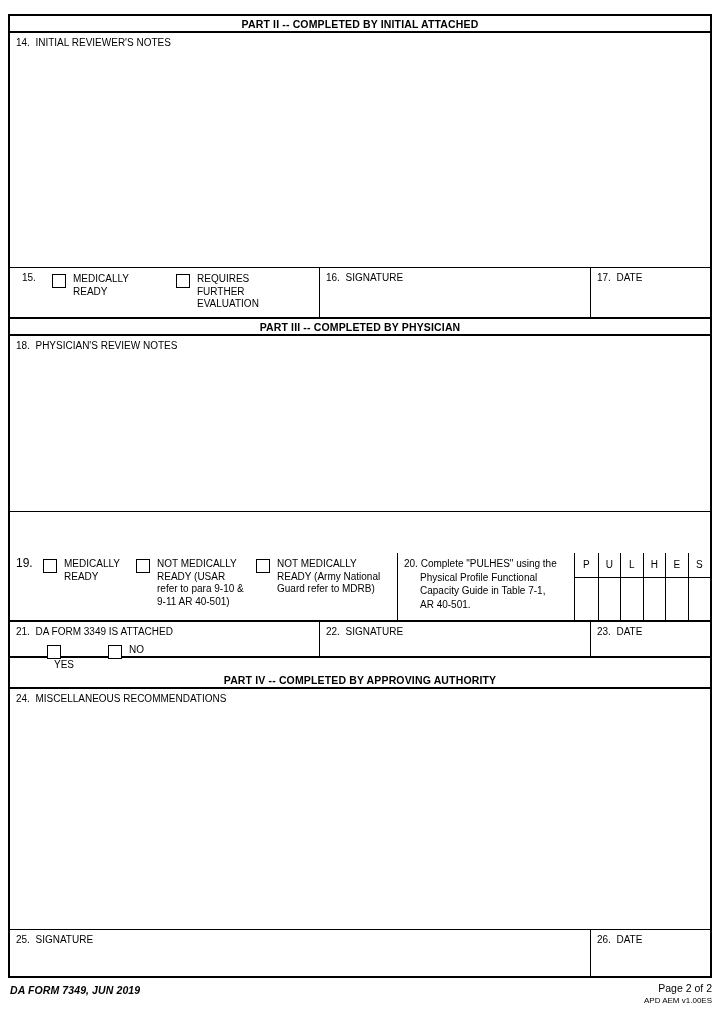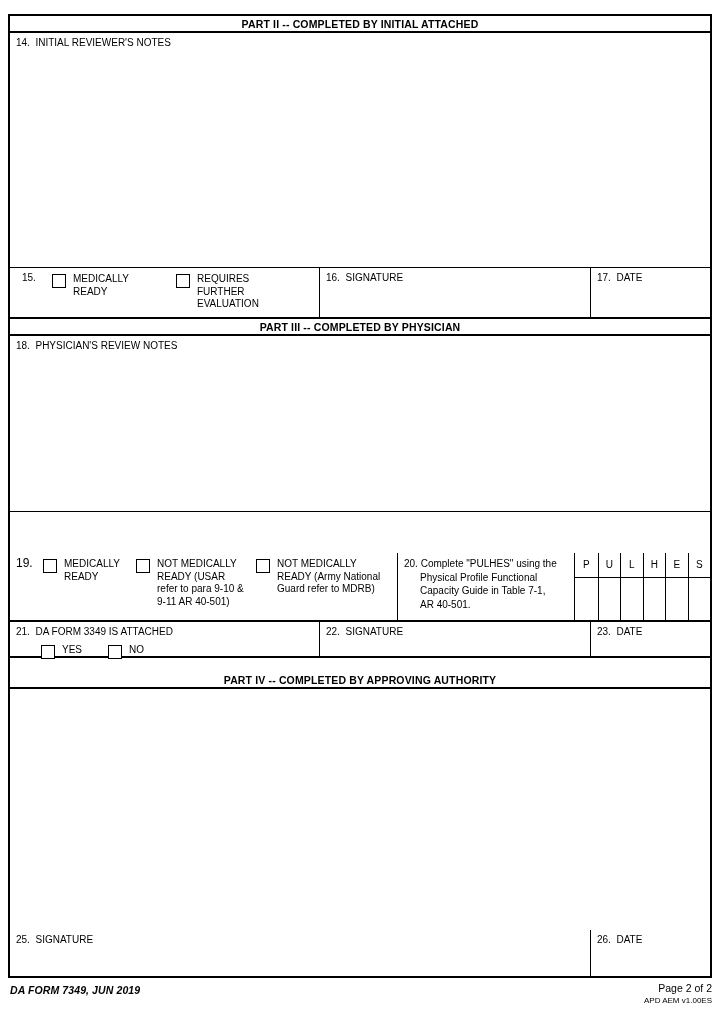--- a/index.html
+++ b/index.html
@@ -288,21 +288,21 @@
         <div class="pulhes-cell" style="width:16.6667%;"></div>
       </div>
     </div>
   </div>
 
   <div class="band row21" style="top:606px; height:36px;">
 
     <div class="cell divider-right" style="left:0; width:310px;">
       <div class="cell-label">21.  DA FORM 3349 IS ATTACHED</div>
 
-      <div class="checkopt" style="left:31px; top:22px;">
+      <div class="checkopt" style="left:37px; top:22px;flex-direction:column;">
         <span class="checkbox"></span>
         <span class="checkbox-text">YES</span>
       </div>
 
       <div class="checkopt" style="left:98px; top:22px;">
         <span class="checkbox"></span>
         <span class="checkbox-text">NO</span>
       </div>
     </div>
 
@@ -310,20 +310,23 @@
       <div class="cell-label">22.  SIGNATURE</div>
     </div>
 
     <div class="cell" style="left:581px; right:0;">
       <div class="cell-label">23.  DATE</div>
     </div>
   </div>
 
   <div class="band part-header" style="top:656px; height:17px;">PART IV -- COMPLETED BY APPROVING AUTHORITY</div>
 
+  <div class="band notes-block" style="top:673px; height:241px;">
+    <div class="field-label">24.  MISCELLANEOUS RECOMMENDATIONS</div>
+  </div>
 
   <div class="band row25" style="top:914px; bottom:0;">
 
     <div class="cell divider-right" style="left:0; width:581px;">
       <div class="cell-label">25.  SIGNATURE</div>
     </div>
 
     <div class="cell" style="left:581px; right:0;">
       <div class="cell-label">26.  DATE</div>
     </div>

